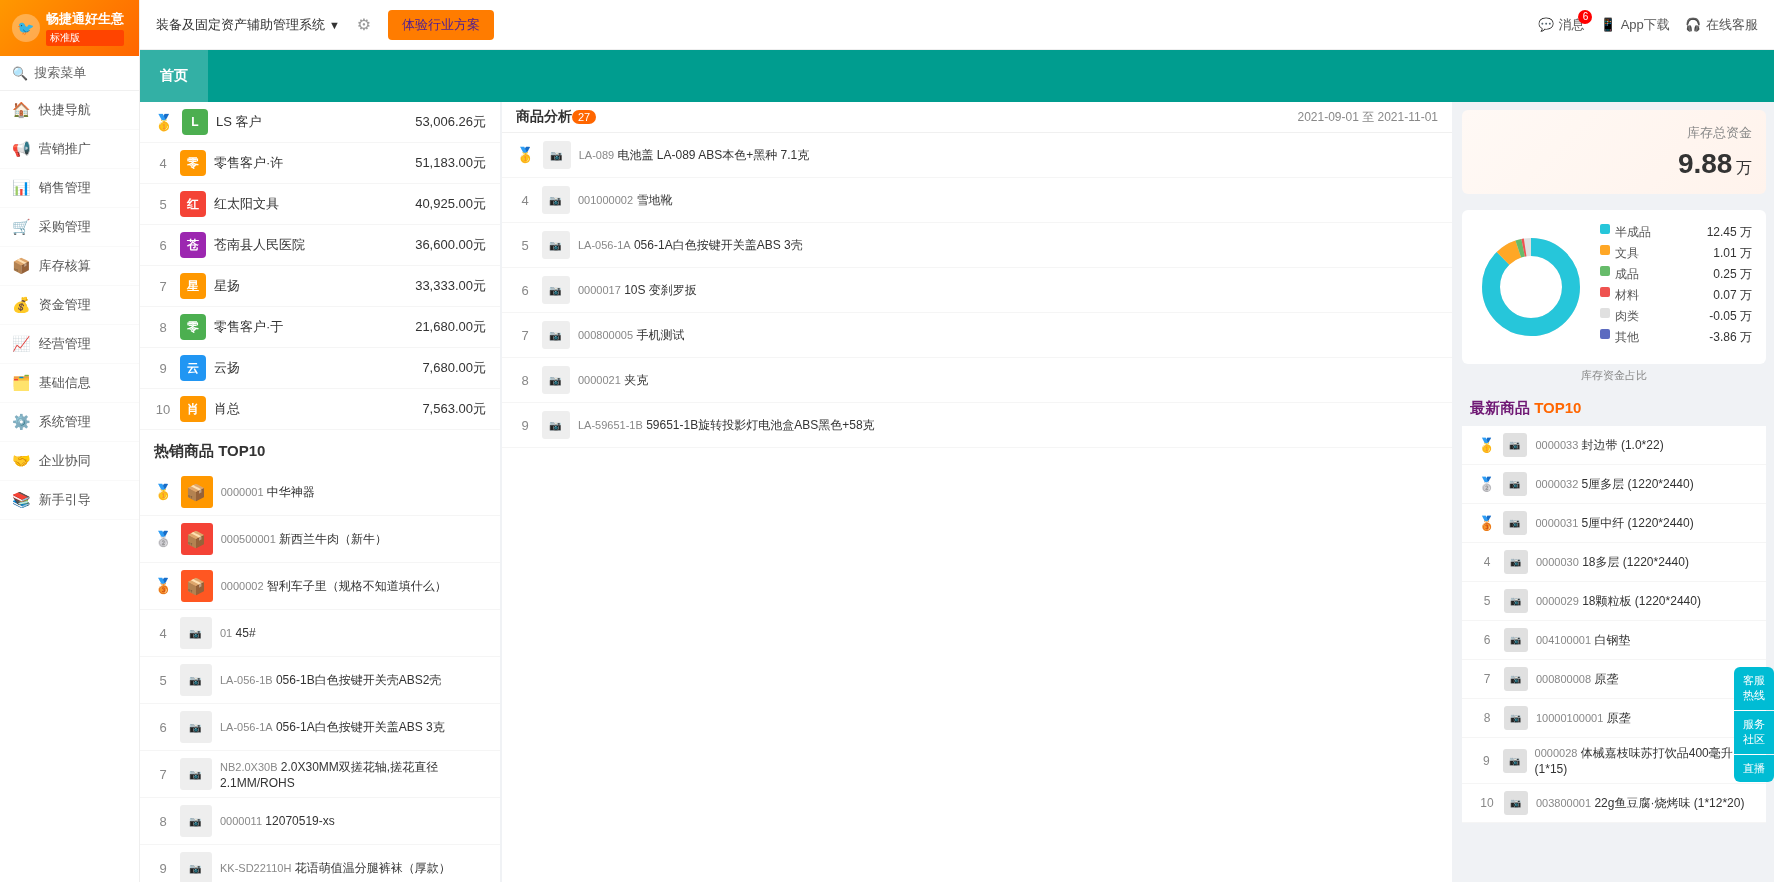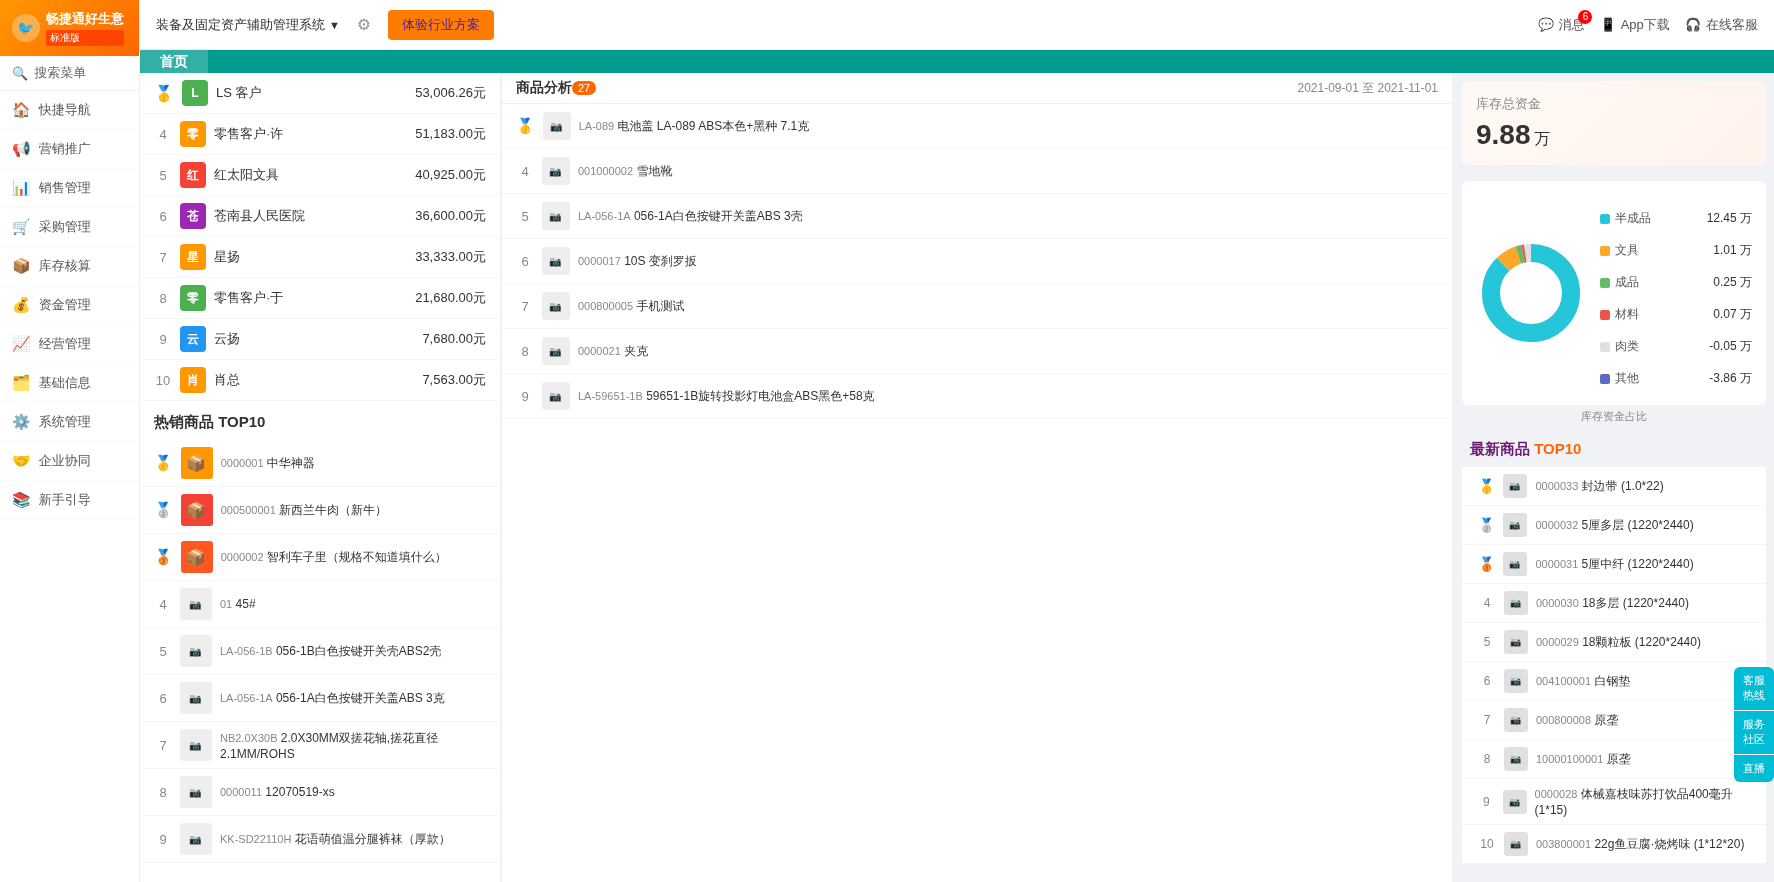--- a/index.html
+++ b/index.html
@@ -117,21 +117,21 @@
       background: red; color: #fff;
       border-radius: 50%; width: 14px; height: 14px;
       font-size: 10px; display: flex; align-items: center; justify-content: center;
     }
 
     
     .nav-tabs {
       background: #009d8f;
       display: flex;
       align-items: center;
-      height: 23px;
+      height: 52px;
       padding: 0 0;
     }
     .nav-tab {
       padding: 0 20px;
       height: 100%;
       display: flex;
       align-items: center;
       cursor: pointer;
       color: rgba(255,255,255,0.8);
       font-size: 14px;
@@ -225,21 +225,21 @@
       background: #eee;
       border-radius: 3px;
       overflow: hidden;
       flex-shrink: 0;
       display: flex; align-items: center; justify-content: center;
       color: #aaa; font-size: 10px;
     }
     .hp-info { flex: 1; font-size: 12px; color: #333; }
     .hp-code { color: #888; font-size: 11px; }
     .inventory-total {
-      text-align: left;
+      text-align: right;
       padding: 14px;
       background: linear-gradient(135deg, #fff9f5, #fff3ec);
       border-radius: 6px;
       margin: 8px;
     }
     .inventory-total .inv-label { color: #888; font-size: 13px; }
     .inventory-total .inv-amount { font-size: 28px; font-weight: bold; color: #333; }
     .inventory-total .inv-unit { font-size: 16px; color: #333; }
 
     .chart-row {
@@ -255,23 +255,22 @@
       width: 110px; height: 110px;
       flex-shrink: 0;
     }
     .donut-svg { width: 110px; height: 110px; }
     .chart-legend {
       flex: 1;
       padding-left: 14px;
       font-size: 12px;
     }
     .legend-item {
-      display: flex; align-items: center; justify-content: space-between;
+      display: flex; justify-content: space-between;
       margin-bottom: 4px;
-      margin-top: 15px;
     }
     .legend-color {
       width: 10px; height: 10px;
       border-radius: 2px;
       margin-right: 5px;
       flex-shrink: 0;
     }
     .legend-name { flex: 1; color: #555; }
     .legend-val { color: #333; font-weight: 500; }
     .chart-footer {

